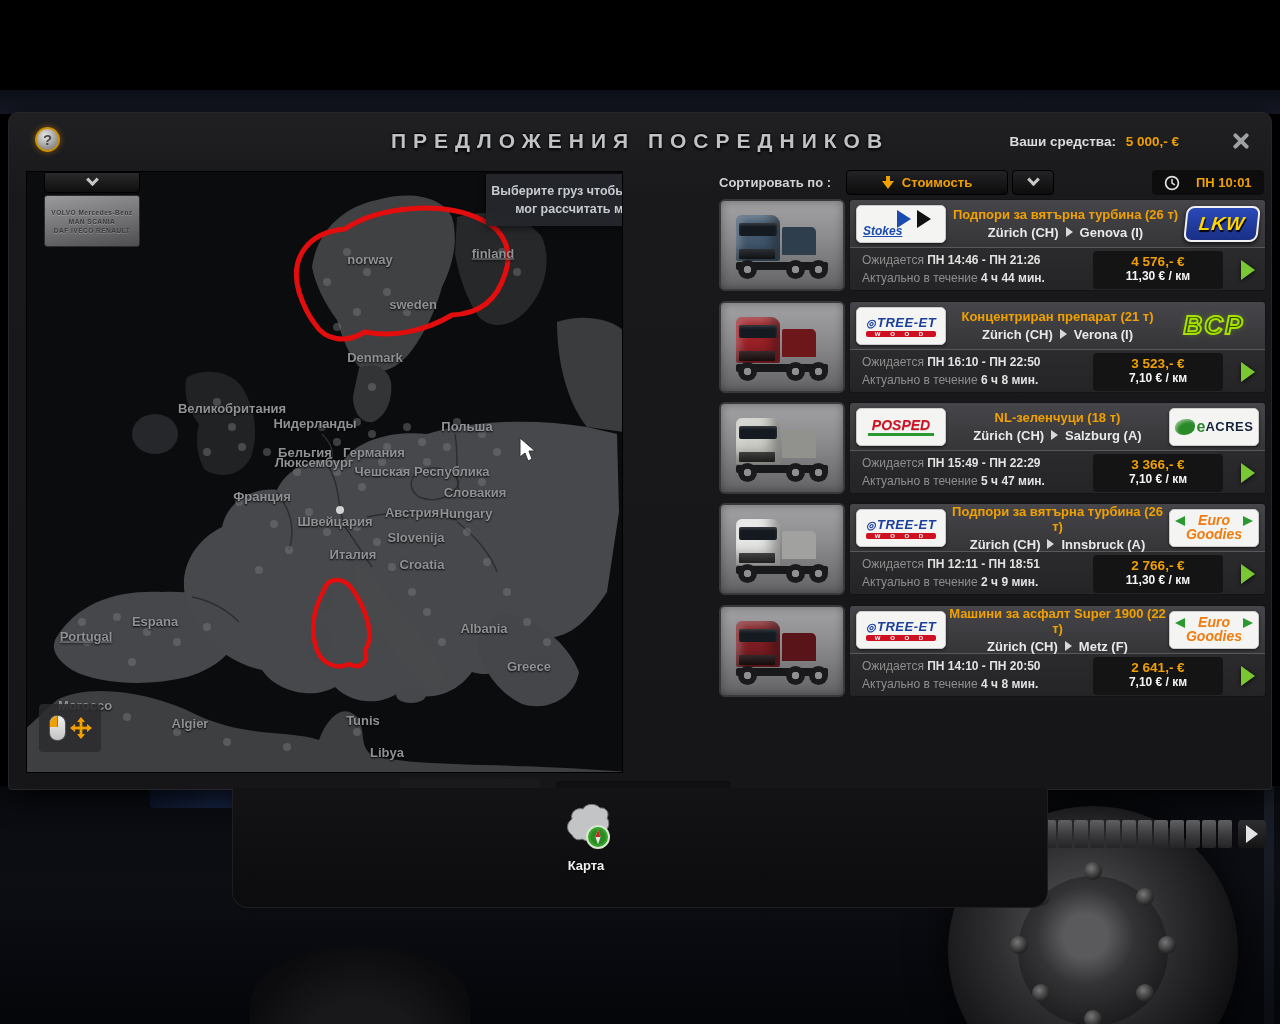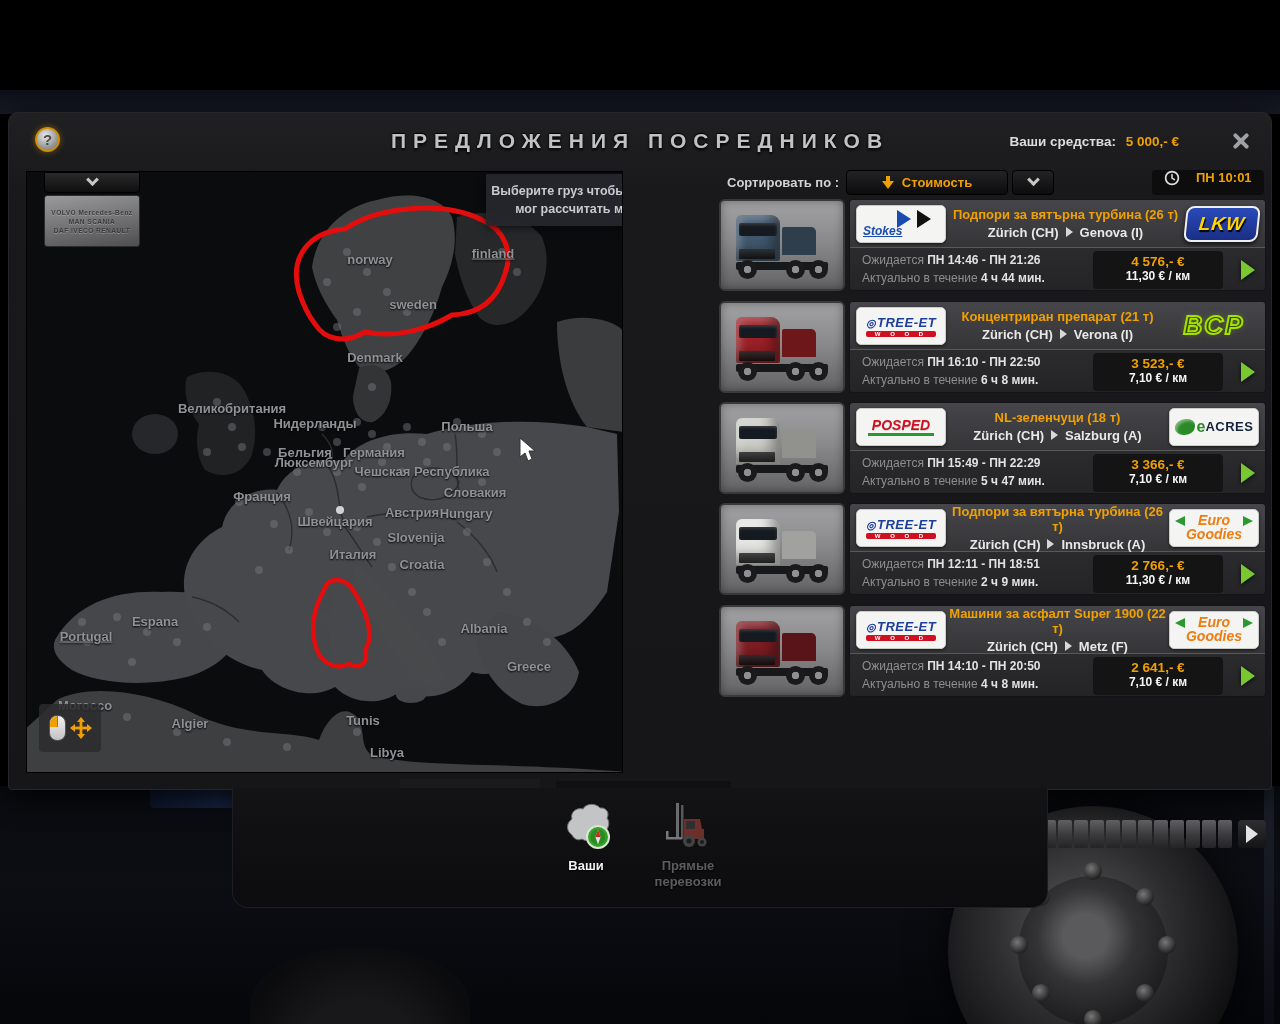--- a/index.html
+++ b/index.html
@@ -74,34 +74,34 @@
     justify-content:center; gap:4px; }
   .mouse-body { position:relative; width:17px; height:26px; background:linear-gradient(#f2f2f2,#c2c2c2);
     border-radius:8px; border:1px solid #555; }
   .mouse-body::before { content:""; position:absolute; left:0; top:0; width:8px; height:11px;
     background:#f0a000; border-radius:8px 0 0 0; }
   .mouse-body::after { content:""; position:absolute; left:7.5px; top:0; width:1px; height:11px; background:#777; }
   .cursor-svg { position:absolute; left:492px; top:266px; }
 
   
   .sort-row { position:absolute; left:702px; top:57px; width:553px; height:26px; }
-  .sort-label { position:absolute; left:16px; top:5px; color:#d2d2d2; font-weight:bold; font-size:13px; }
+  .sort-label { position:absolute; left:8px; top:5px; color:#d2d2d2; font-weight:bold; font-size:13px; }
   .sort-dd { position:absolute; left:135px; top:0; width:162px; height:25px;
     background:linear-gradient(#232325,#0c0c0d); border:1px solid #000; border-radius:4px;
     display:flex; align-items:center; justify-content:center; gap:8px; cursor:pointer;
     color:#f0a000; font-weight:bold; font-size:13px; }
   .dd-arrow { position:relative; width:12px; height:13px; }
   .dd-arrow::before { content:""; position:absolute; left:4px; top:0; width:4px; height:6px; background:#f0a000; }
   .dd-arrow::after { content:""; position:absolute; left:0; top:5px; width:0; height:0;
     border-left:6px solid transparent; border-right:6px solid transparent; border-top:8px solid #f0a000; }
   .sort-chev { position:absolute; left:301px; top:0; width:42px; height:25px;
     background:linear-gradient(#232325,#0c0c0d); border:1px solid #000; border-radius:4px;
     display:flex; align-items:center; justify-content:center; cursor:pointer; }
   .time-box { position:absolute; right:0; top:0; width:112px; height:25px; background:#0d0d0e;
-    border-radius:4px; display:flex; align-items:flex-start; justify-content:flex-start; gap:16px;
+    border-radius:4px; display:flex; align-items:center; justify-content:flex-start; gap:16px;
     padding-left:12px; color:#f0a000; font-weight:bold; font-size:13px; }
 
   
   .offer { position:absolute; left:710px; width:547px; height:92px; cursor:pointer; }
   .thumb { position:absolute; left:0; top:0; width:126px; height:92px; border-radius:6px;
     background:linear-gradient(#a2a2a4 0%,#8a8a8c 45%,#636365 100%);
     border:2px solid #39393b; box-shadow:inset 0 0 10px rgba(0,0,0,.35); }
   .truck { position:relative; width:104px; height:64px; margin:14px auto 0; --cab:#888; }
   .t-cab { position:absolute; left:6px; top:0; width:44px; height:46px; background:var(--cab);
     border-radius:6px 9px 2px 2px;
@@ -720,33 +720,16 @@
     <div class="tab tab-map-pos">
       <div class="tab-icon">
         <svg width="56" height="50" viewBox="0 0 56 50">
           <path d="M14,34 C8,30 8,22 14,18 C12,12 18,6 25,8 C28,2 38,2 42,7 C48,6 52,12 49,17 C53,22 50,30 44,32 C40,40 30,42 24,38 C20,40 16,38 14,34 Z" fill="#c2c4c6" stroke="#6e7072" stroke-width="1"></path>
           <circle cx="40" cy="36" r="11" fill="#35a02a" stroke="#d8e8d0" stroke-width="2"></circle>
           <circle cx="40" cy="36" r="7.5" fill="#2c8a22"></circle>
           <polygon points="40,28.5 42.5,36 40,43.5 37.5,36" fill="#e8e8e8"></polygon>
           <polygon points="40,28.5 42.5,36 37.5,36" fill="#d02020"></polygon>
         </svg>
       </div>
-      <span class="tab-label">Ваши</span>
-    </div>
-    <div class="tab tab-direct-pos">
-      <div class="tab-icon" style="opacity:.75">
-        <svg width="52" height="50" viewBox="0 0 52 50">
-          <rect x="14" y="2" width="3" height="36" fill="#8a8a8c"></rect>
-          <rect x="19" y="4" width="2.5" height="34" fill="#6e6e70"></rect>
-          <rect x="4" y="36" width="16" height="2.5" fill="#9a9a9c"></rect>
-          <rect x="4" y="30" width="2.5" height="8" fill="#9a9a9c"></rect>
-          <path d="M22,18 L38,18 L40,28 L42,28 L42,38 L22,38 Z" fill="#8c3a32"></path>
-          <rect x="24" y="20" width="9" height="8" fill="#3a3a3c"></rect>
-          <circle cx="27" cy="40" r="6" fill="#555557"></circle>
-            <circle cx="27" cy="40" r="2.5" fill="#222"></circle>
-          <circle cx="40" cy="41" r="4.5" fill="#555557"></circle>
-            <circle cx="40" cy="41" r="2" fill="#222"></circle>
-        </svg>
-      </div>
-      <span class="tab-label dim">Прямые перевозки</span>
+      <span class="tab-label">Карта</span>
     </div>
   </div>
 </div>
 
 </body></html>

